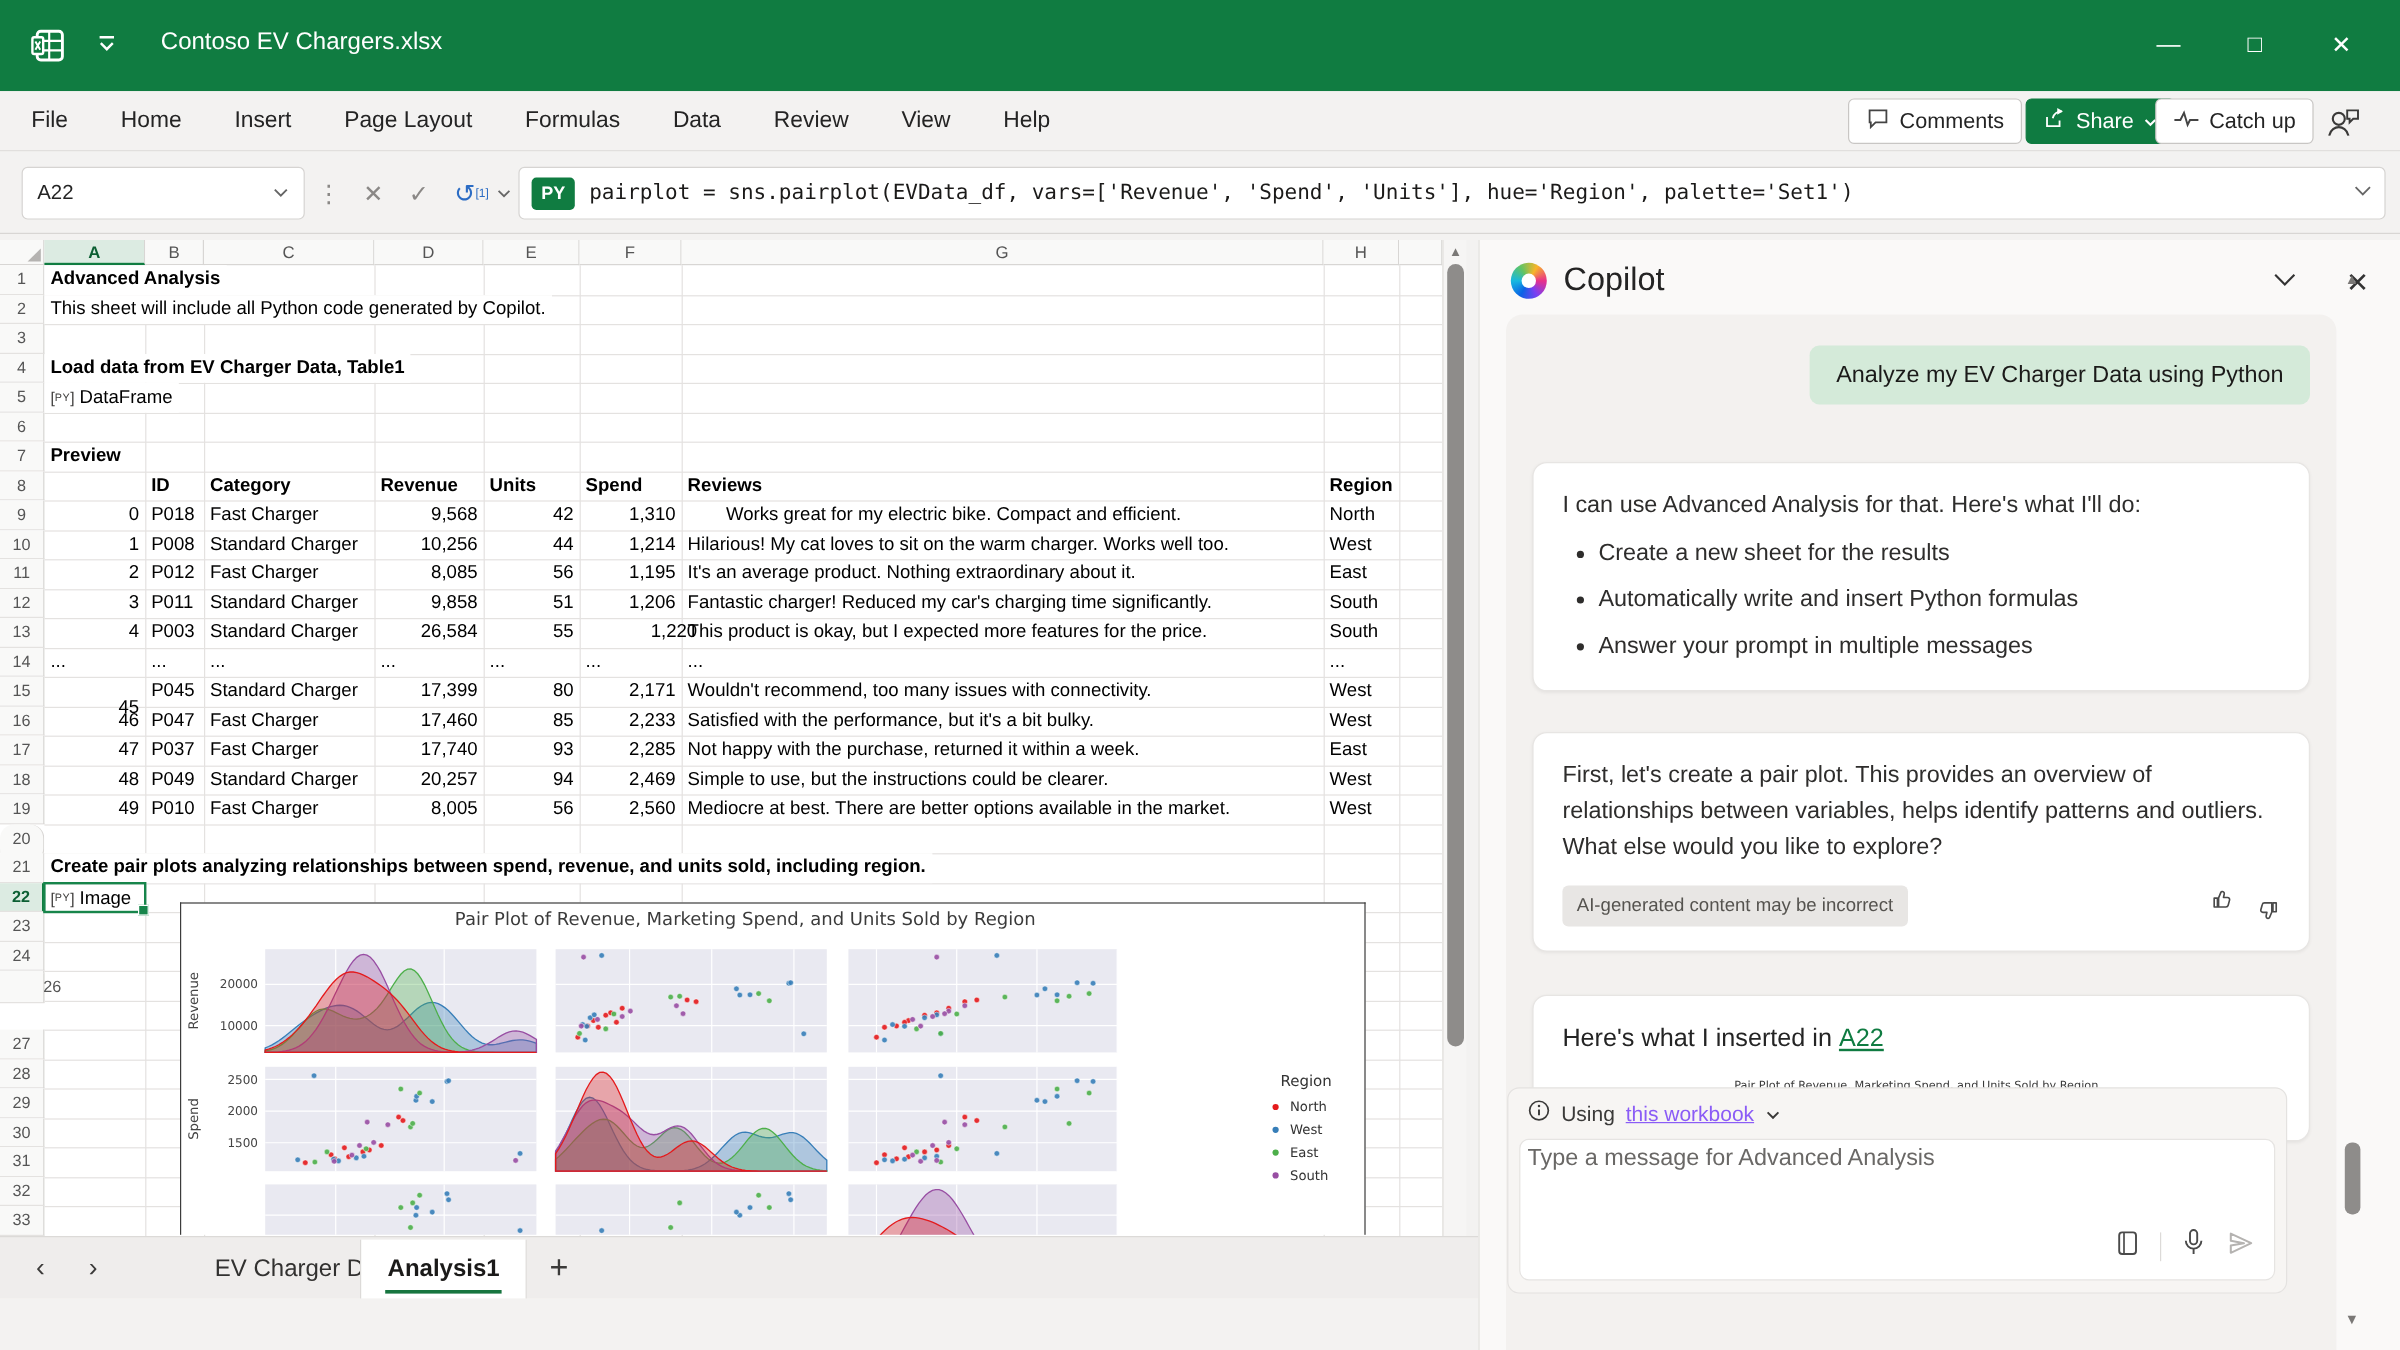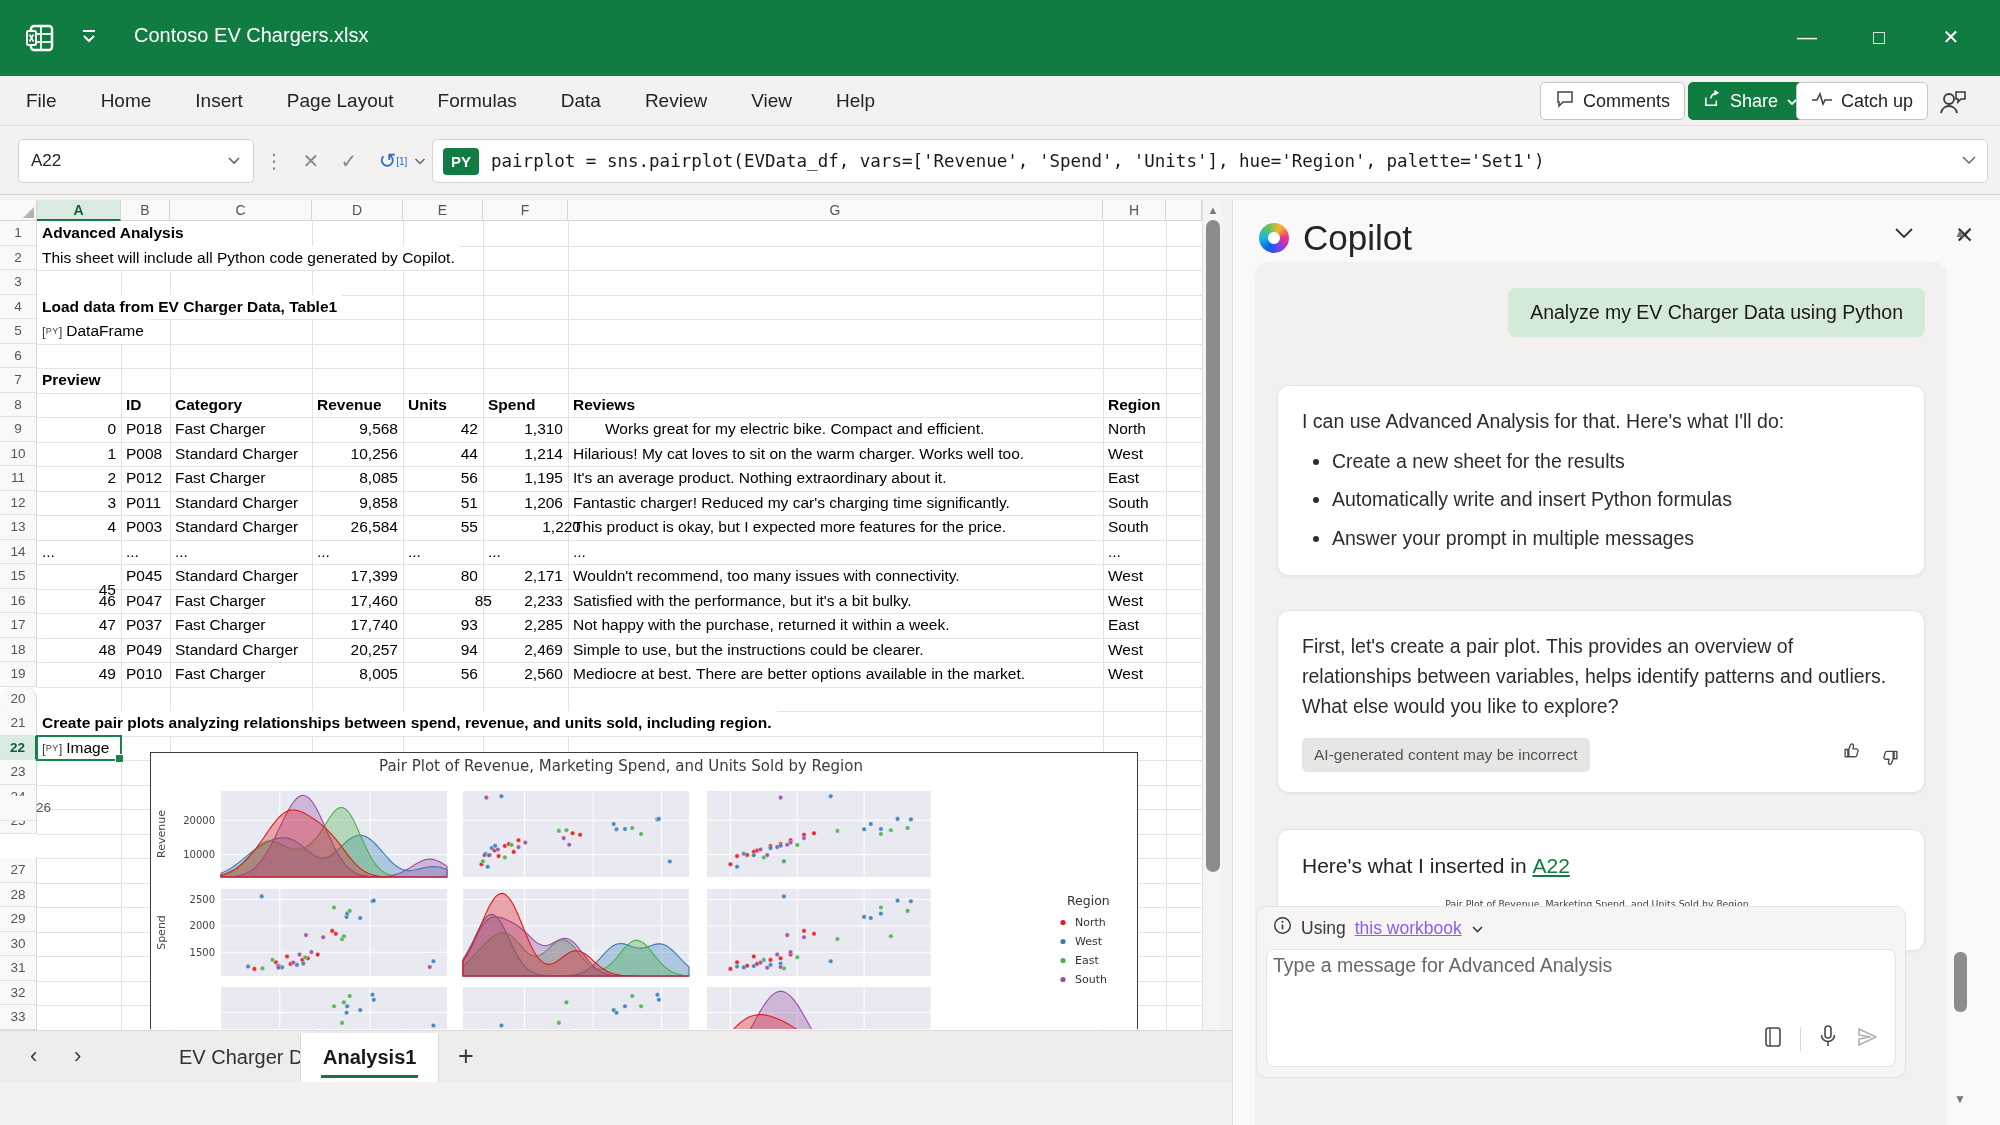--- a/index.html
+++ b/index.html
@@ -65,21 +65,21 @@
   #tab-analysis{position:absolute;left:300px;top:2px;height:50px;background:#fff;display:flex;align-items:center;padding:0 20px;cursor:pointer;border-left:1px solid #dcdad8;border-right:1px solid #dcdad8}
   #tab-analysis span{font-size:20px;font-weight:bold;color:#1b1a19;border-bottom:3px solid #17753f;padding:8px 2px 6px}
   #tab-add{position:absolute;left:458px;top:10px;font-size:27px;color:#3b3a39;cursor:pointer}
   #belowtabs{position:absolute;left:0;top:1082px;width:1232px;height:43px;background:#f3f2f1}
 
   
   #copilot{position:absolute;left:1232px;top:200px;width:768px;height:925px;background:#faf9f8;border-left:1px solid #e1dfdd}
   #cp-head{position:absolute;left:26px;top:18px;display:flex;align-items:center;gap:14px}
   #cp-logo{width:30px;height:30px;border-radius:50%;background:conic-gradient(from 210deg,#0b63e5,#17b8e0,#62c462,#f8b529,#e8308a,#7b3ff2,#0b63e5);position:relative}
   #cp-logo:after{content:"";position:absolute;left:9px;top:9px;width:12px;height:12px;border-radius:50%;background:#fff}
-  #cp-title{font-size:35px;font-weight:500;color:#242424}
+  #cp-title{font-size:27px;font-weight:500;color:#242424}
   #cp-collapse{position:absolute;left:660px;top:26px;cursor:pointer}
   #cp-close{position:absolute;left:722px;top:22px;font-size:23px;color:#333;cursor:pointer}
   #cp-chat{position:absolute;left:22px;top:62px;width:692px;height:863px;background:#f3f1ef;border-radius:14px 14px 0 0;padding:26px 22px 0 22px}
   #cp-bubble{margin-left:auto;width:max-content;max-width:520px;background:#d4ead9;border-radius:8px;padding:13px 22px;font-size:19.5px;color:#1b1a19}
   .card{background:#fff;border:1px solid #e7e5e3;border-radius:12px;box-shadow:0 1px 3px rgba(0,0,0,.06);padding:20px 24px;font-size:19.5px;line-height:1.55;color:#2e2d2c}
   #cp-card1{margin-top:48px}
   #cp-card1 ul{margin:10px 0 2px 30px}
   #cp-card1 li{margin-top:8px}
   #cp-card2{margin-top:34px}
   #cp-meta{display:flex;align-items:center;margin-top:16px}
@@ -311,21 +311,21 @@
       <div class="cell" style="left: 170px; top: 364px; width: 142px;">Standard Charger</div>
       <div class="cell ar" style="left: 312px; top: 364px; width: 91px;">17,399</div>
       <div class="cell ar" style="left: 403px; top: 364px; width: 80px;">80</div>
       <div class="cell ar" style="left: 483px; top: 364px; width: 85px;">2,171</div>
       <div class="cell" style="left: 568px; top: 364px; width: 535px;">Wouldn't recommend, too many issues with connectivity.</div>
       <div class="cell" style="left: 1103px; top: 364px; width: 63px;">West</div>
       <div class="cell ar" style="left: 37px; top: 388.5px; width: 84px;">46</div>
       <div class="cell" style="left: 121px; top: 388.5px; width: 49px;">P047</div>
       <div class="cell" style="left: 170px; top: 388.5px; width: 142px;">Fast Charger</div>
       <div class="cell ar" style="left: 312px; top: 388.5px; width: 91px;">17,460</div>
-      <div class="cell ar" style="left: 417px; top: 388.5px; width: 80px;">85</div>
+      <div class="cell ar" style="left: 403px; top: 388.5px; width: 80px;">85</div>
       <div class="cell ar" style="left: 483px; top: 388.5px; width: 85px;">2,233</div>
       <div class="cell" style="left: 568px; top: 388.5px; width: 535px;">Satisfied with the performance, but it's a bit bulky.</div>
       <div class="cell" style="left: 1103px; top: 388.5px; width: 63px;">West</div>
       <div class="cell ar" style="left: 37px; top: 413px; width: 84px;">47</div>
       <div class="cell" style="left: 121px; top: 413px; width: 49px;">P037</div>
       <div class="cell" style="left: 170px; top: 413px; width: 142px;">Fast Charger</div>
       <div class="cell ar" style="left: 312px; top: 413px; width: 91px;">17,740</div>
       <div class="cell ar" style="left: 403px; top: 413px; width: 80px;">93</div>
       <div class="cell ar" style="left: 483px; top: 413px; width: 85px;">2,285</div>
       <div class="cell" style="left: 568px; top: 413px; width: 535px;">Not happy with the purchase, returned it within a week.</div>
@@ -686,21 +686,21 @@
     <div class="rowlab" style="top: 388.5px; height: 24.5px; line-height: 24.5px;">16</div>
     <div class="rowlab" style="top: 413px; height: 24.5px; line-height: 24.5px;">17</div>
     <div class="rowlab" style="top: 437.5px; height: 24.5px; line-height: 24.5px;">18</div>
     <div class="rowlab" style="top: 462px; height: 24.5px; line-height: 24.5px;">19</div>
     <div class="rowlab" style="top: 486.5px; height: 32px; line-height: 24.5px; border-radius: 12px;">20</div>
     <div class="rowlab" style="top: 511px; height: 24.5px; line-height: 24.5px;">21</div>
     <div class="rowlab hl" style="top: 535.5px; height: 24.5px; line-height: 24.5px;">22</div>
     <div class="rowlab" style="top: 560px; height: 24.5px; line-height: 24.5px;">23</div>
     <div class="rowlab" style="top: 584.5px; height: 24.5px; line-height: 24.5px;">24</div>
     <div class="rowlab" style="top: 609px; height: 24.5px; line-height: 24.5px;">25</div>
-    <div class="rowlab" style="top: 596px; height: 24.5px; line-height: 24.5px; padding-left: 36px;">26</div>
+    <div class="rowlab" style="top: 611px; height: 24.5px; line-height: 24.5px; padding-left: 36px;">26</div>
     <div class="rowlab" style="top: 658px; height: 24.5px; line-height: 24.5px;">27</div>
     <div class="rowlab" style="top: 682.5px; height: 24.5px; line-height: 24.5px;">28</div>
     <div class="rowlab" style="top: 707px; height: 24.5px; line-height: 24.5px;">29</div>
     <div class="rowlab" style="top: 731.5px; height: 24.5px; line-height: 24.5px;">30</div>
     <div class="rowlab" style="top: 756px; height: 24.5px; line-height: 24.5px;">31</div>
     <div class="rowlab" style="top: 780.5px; height: 24.5px; line-height: 24.5px;">32</div>
     <div class="rowlab" style="top: 805px; height: 24.5px; line-height: 24.5px;">33</div>
   </div>
 
 <div id="vscroll">

